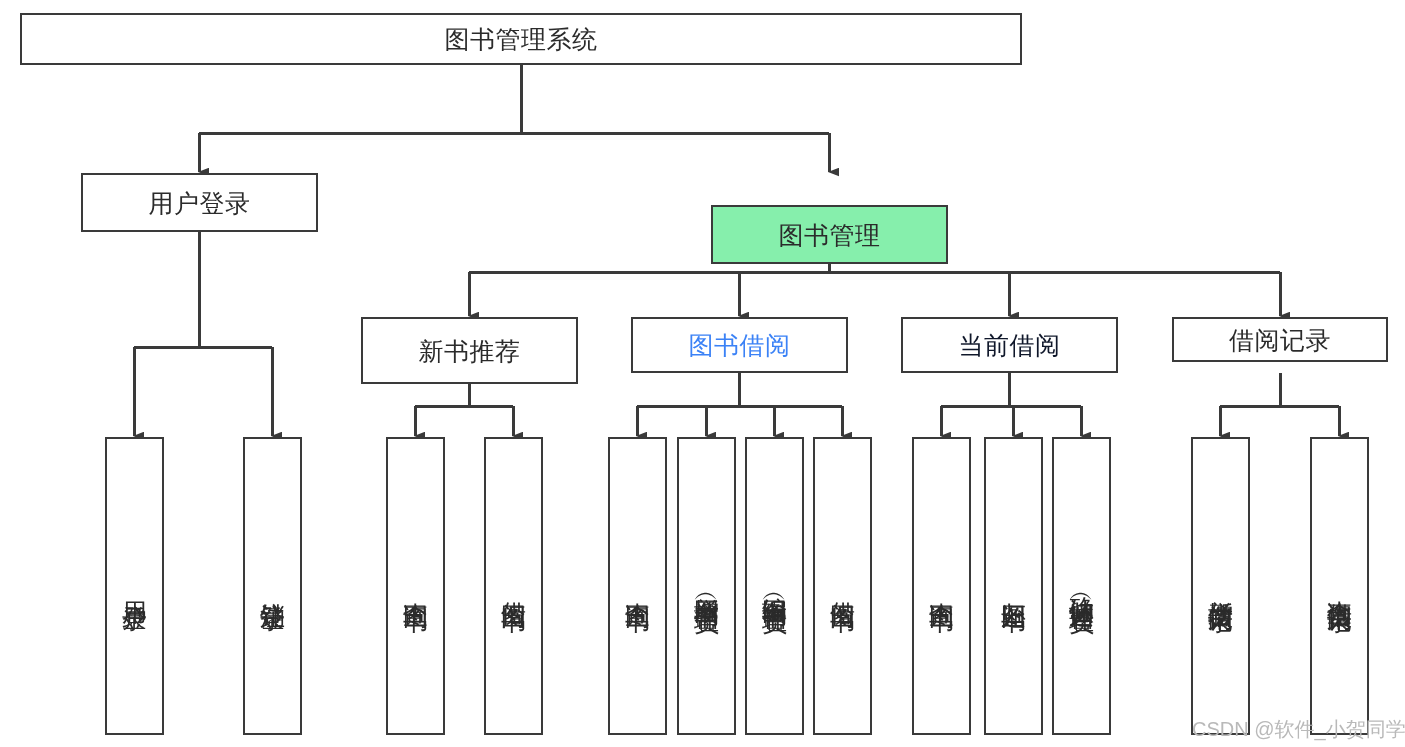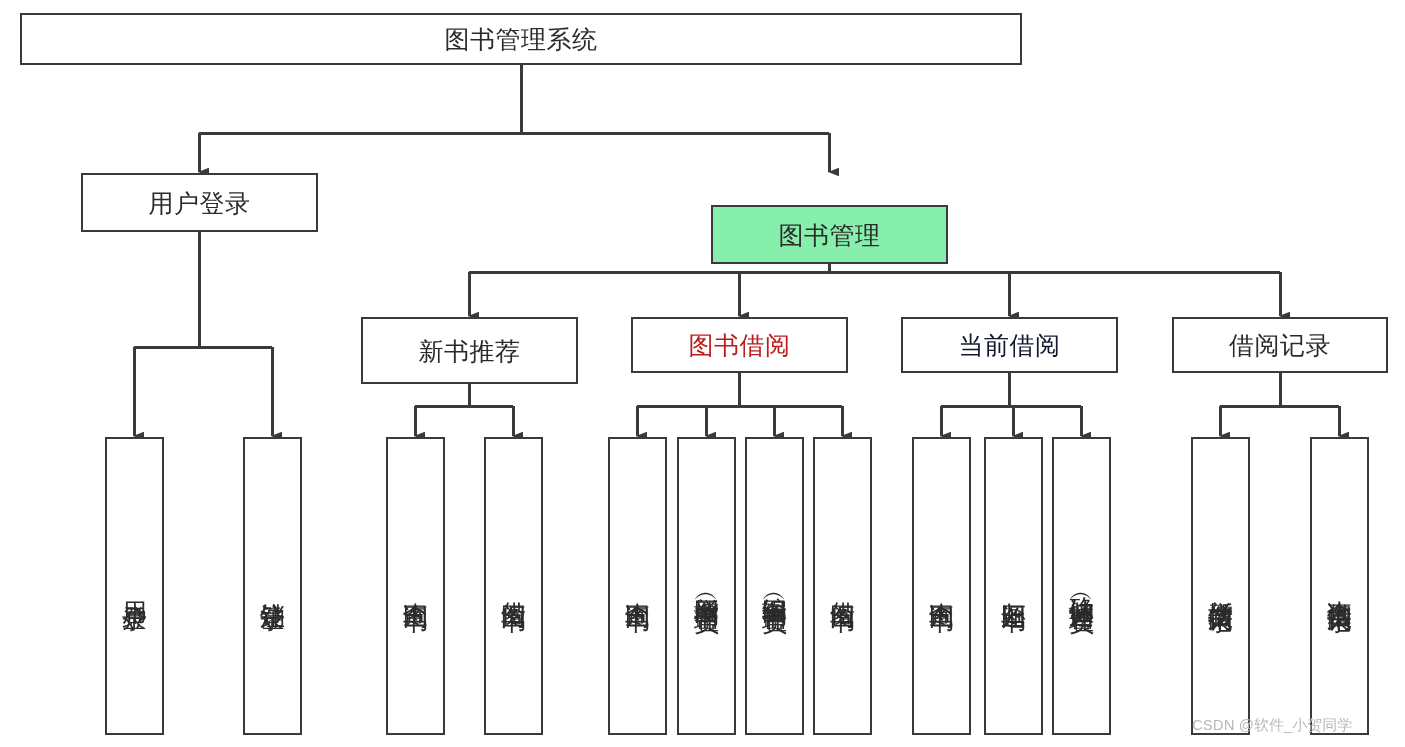--- a/index.html
+++ b/index.html
@@ -45,21 +45,21 @@
     writing-mode: vertical-rl;
     text-orientation: upright;
     font-size: 25px;
     color: #2b2b2b;
     line-height: 1.08;
     letter-spacing: 2px;
     white-space: nowrap;
   }
   .watermark {
     position: absolute;
-    font-size: 15px;
+    font-size: 20px;
     color: #b9b9b9;
     white-space: nowrap;
     pointer-events: none;
   }
 </style>
 </head>
 <body>
 
 <div id="diagram-root">
 
@@ -113,26 +113,26 @@
       <div class="node-box" style="left: 81px; top: 173px; width: 237px; height: 59px; border-color: rgb(58, 58, 58); background: rgb(255, 255, 255);">
         <span class="node-label-h" style="color: rgb(43, 43, 43);">用户登录</span>
       </div>
       <div class="node-box" style="left: 711px; top: 173px; width: 237px; height: 59px; border-color: rgb(58, 58, 58); background: #86efac; margin-top: 32px;">
         <span class="node-label-h" style="color: rgb(43, 43, 43);">图书管理</span>
       </div>
       <div class="node-box" style="left: 361px; top: 317px; width: 217px; height: 67px; border-color: rgb(58, 58, 58); background: rgb(255, 255, 255);">
         <span class="node-label-h" style="color: rgb(43, 43, 43);">新书推荐</span>
       </div>
       <div class="node-box" style="left: 631px; top: 317px; width: 217px; height: 56px; border-color: rgb(58, 58, 58); background: rgb(255, 255, 255);">
-        <span class="node-label-h" style="color: #b91c1c;">图书借阅</span>
+        <span class="node-label-h" style="color: #3b82f6;">图书借阅</span>
       </div>
       <div class="node-box" style="left: 901px; top: 317px; width: 217px; height: 56px; border-color: rgb(58, 58, 58); background: rgb(255, 255, 255);">
         <span class="node-label-h" style="color: #0f172a;">当前借阅</span>
       </div>
-      <div class="node-box" style="left: 1172px; top: 317px; width: 216px; height: 56px; border-color: rgb(58, 58, 58); background: rgb(255, 255, 255);">
+      <div class="node-box" style="left: 1172px; top: 317px; width: 216px; height: 45px; border-color: rgb(58, 58, 58); background: rgb(255, 255, 255);">
         <span class="node-label-h" style="color: rgb(43, 43, 43);">借阅记录</span>
       </div>
       <div class="node-box" style="left: 105px; top: 437px; width: 59px; height: 298px; border-color: rgb(58, 58, 58); background: rgb(255, 255, 255);">
         <span class="node-label-v" style="color: rgb(43, 43, 43);">用户登录</span>
       </div>
       <div class="node-box" style="left: 243px; top: 437px; width: 59px; height: 298px; border-color: rgb(58, 58, 58); background: rgb(255, 255, 255);">
         <span class="node-label-v" style="color: rgb(43, 43, 43);">注销登录</span>
       </div>
       <div class="node-box" style="left: 386px; top: 437px; width: 59px; height: 298px; border-color: rgb(58, 58, 58); background: rgb(255, 255, 255);">
         <span class="node-label-v" style="color: rgb(43, 43, 43);">查询图书</span>

